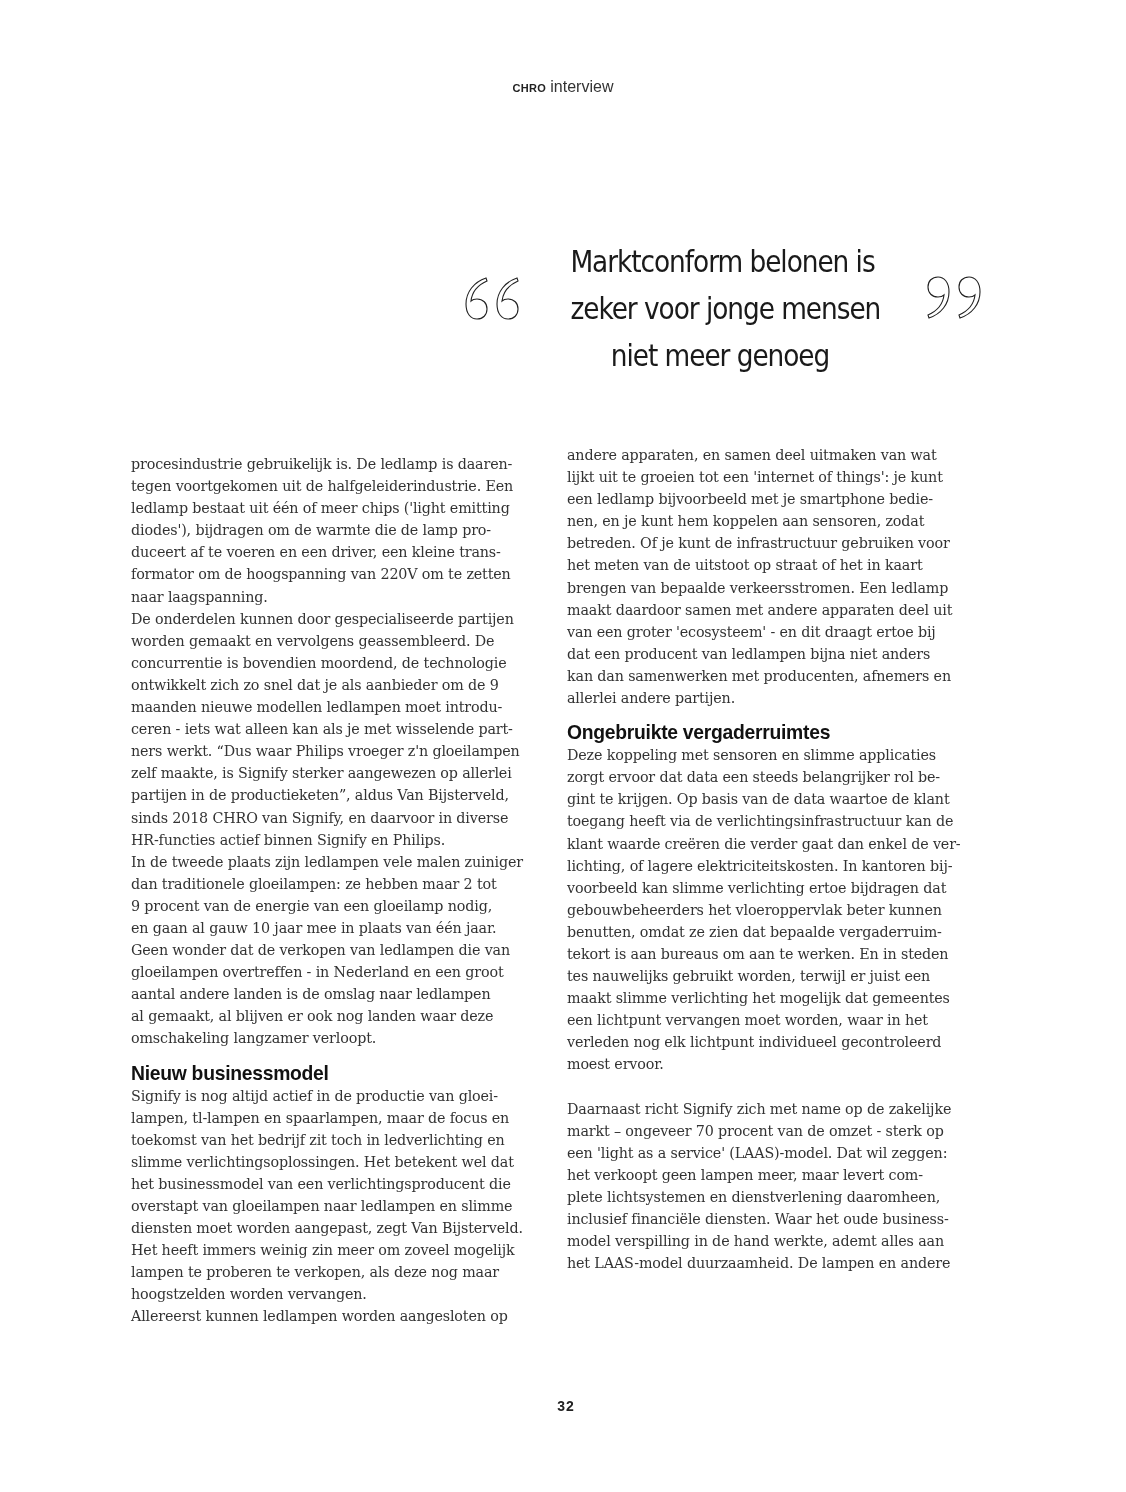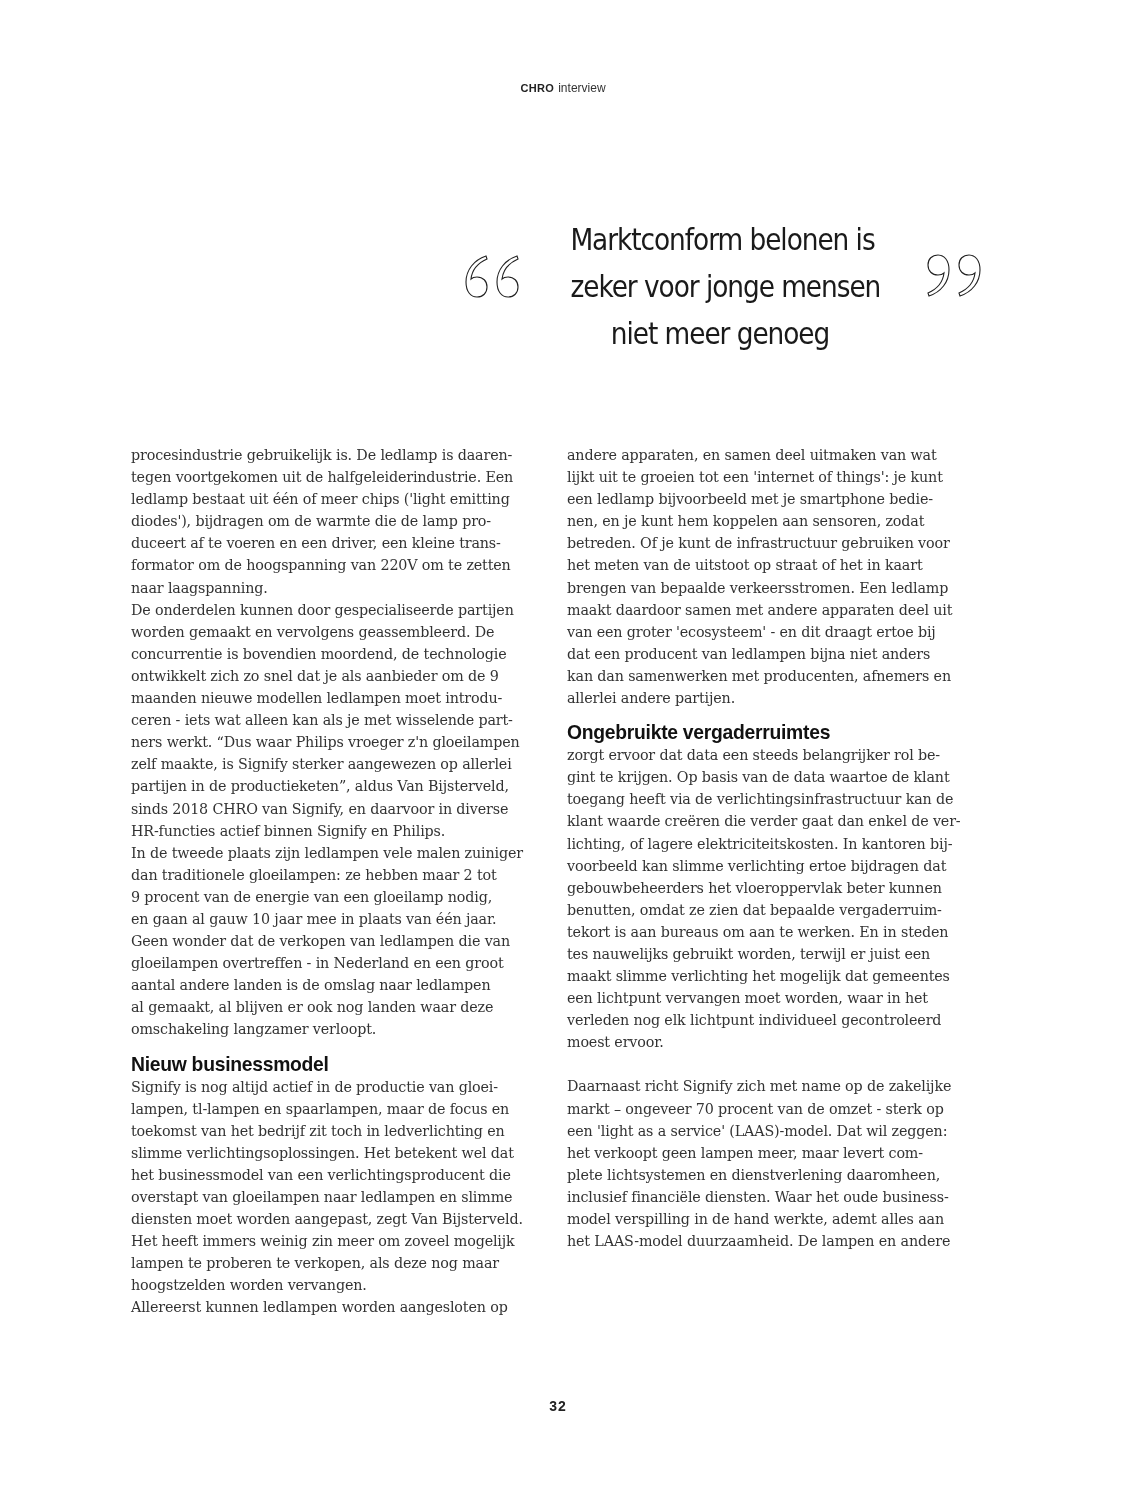--- a/index.html
+++ b/index.html
@@ -1,32 +1,32 @@
 <!DOCTYPE html>
 <html><head>
 <meta charset="utf-8">
 <style>
   html, body { margin: 0; padding: 0; background: #ffffff; }
   body { width: 1126px; height: 1492px; position: relative; overflow: hidden; color: #2a2a2a; }
   .header { position: absolute; top: 78px; left: 0; width: 1126px; text-align: center; font-family: "Liberation Sans", sans-serif; font-size: 15px; color: #222; }
   .header .bold { font-weight: bold; font-size: 11px; letter-spacing: 0.3px; }
-  .header .light { font-weight: normal; font-size: 12px; color: #333; }
-  .pullquote { position: absolute; top: 216px; left: 460px; width: 525px; height: 150px; }
+  .header .light { font-weight: normal; font-size: 16px; color: #333; }
+  .pullquote { position: absolute; top: 238px; left: 460px; width: 525px; height: 150px; }
   .pq-text { position: absolute; left: 90px; width: 340px; top: 0; text-align: center; font-family: "DejaVu Sans", sans-serif; font-size: 30px; line-height: 47px; color: #1a1a1a; letter-spacing: -1.2px; transform: scaleX(0.88); transform-origin: center top; }
   .pq-line { display: block; white-space: nowrap; }
   .quote-mark { position: absolute; top: 36px; width: 62px; height: 48px; }
   .quote-open { left: 2px; }
   .quote-close { left: 462px; }
   .column { position: absolute; top: 444px; width: 415px; font-family: "DejaVu Serif", serif; font-size: 14.3px; line-height: 22.1px; color: #333; letter-spacing: -0.15px; }
-  .col-left { left: 131px; }
+  .col-left { left: 131px; margin-top: 9px; }
   .col-right { left: 567px; }
   .line { display: block; white-space: nowrap; }
   .subhead { display: block; font-family: "Liberation Sans", sans-serif; font-weight: bold; font-size: 21px; line-height: 24px; color: #111; margin-top: 11px; letter-spacing: -0.3px; transform: scaleX(0.92); transform-origin: left; }
   .gap { display: block; height: 22px; }
-  .page-number { position: absolute; top: 1398px; left: 8px; width: 1100px; text-align: center; font-family: "Liberation Sans", sans-serif; font-weight: bold; font-size: 14px; color: #222; letter-spacing: 1px; }
+  .page-number { position: absolute; top: 1398px; left: 16px; width: 1100px; text-align: center; font-family: "Liberation Sans", sans-serif; font-weight: bold; font-size: 14px; color: #222; letter-spacing: 1px; }
 </style>
 </head>
 <body>
 
 <div class="header">
   <span class="bold">CHRO</span>
   <span class="light">interview</span>
 </div>
 
 <div class="pullquote">
@@ -107,20 +107,21 @@
     <span class="line">het meten van de uitstoot op straat of het in kaart</span>
     <span class="line">brengen van bepaalde verkeersstromen. Een ledlamp</span>
     <span class="line">maakt daardoor samen met andere apparaten deel uit</span>
     <span class="line">van een groter 'ecosysteem' - en dit draagt ertoe bij</span>
     <span class="line">dat een producent van ledlampen bijna niet anders</span>
     <span class="line">kan dan samenwerken met producenten, afnemers en</span>
     <span class="line">allerlei andere partijen.</span>
   </div>
   <span class="subhead">Ongebruikte vergaderruimtes</span>
   <div>
+    <span class="line">Deze koppeling met sensoren en slimme applicaties</span>
     <span class="line">zorgt ervoor dat data een steeds belangrijker rol be-</span>
     <span class="line">gint te krijgen. Op basis van de data waartoe de klant</span>
     <span class="line">toegang heeft via de verlichtingsinfrastructuur kan de</span>
     <span class="line">klant waarde creëren die verder gaat dan enkel de ver-</span>
     <span class="line">lichting, of lagere elektriciteitskosten. In kantoren bij-</span>
     <span class="line">voorbeeld kan slimme verlichting ertoe bijdragen dat</span>
     <span class="line">gebouwbeheerders het vloeroppervlak beter kunnen</span>
     <span class="line">benutten, omdat ze zien dat bepaalde vergaderruim-</span>
     <span class="line">tekort is aan bureaus om aan te werken. En in steden</span>
     <span class="line">tes nauwelijks gebruikt worden, terwijl er juist een</span>

